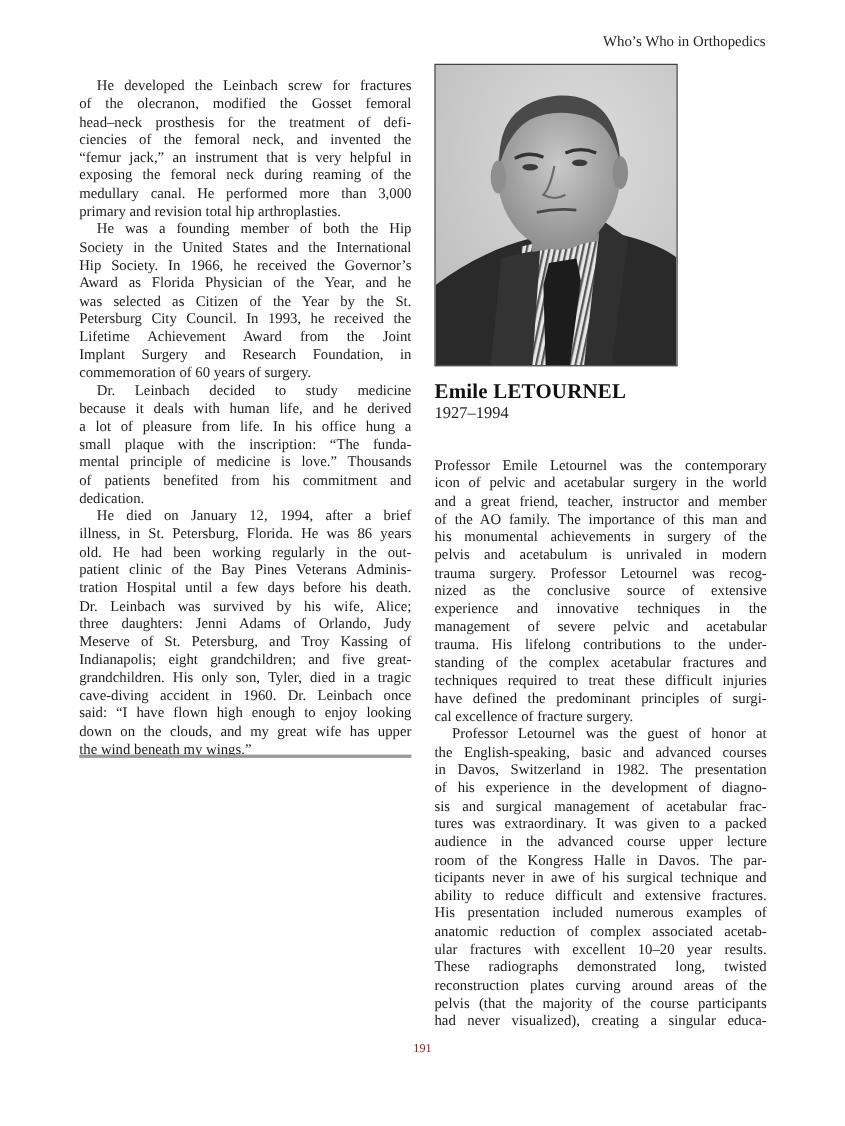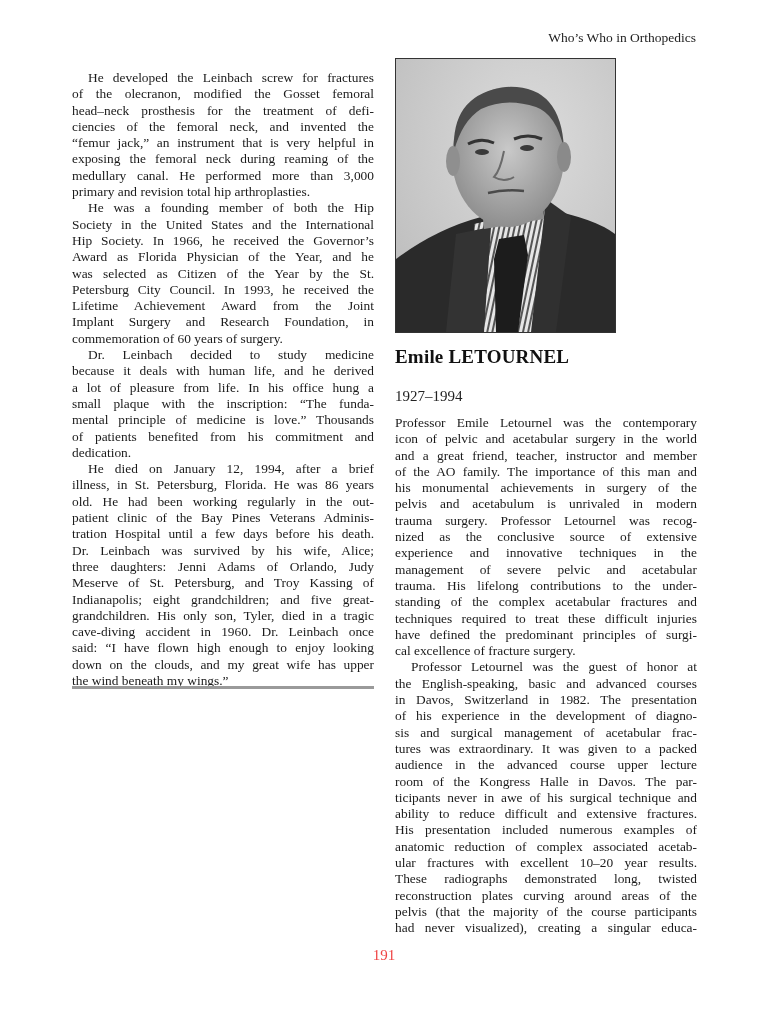--- a/index.html
+++ b/index.html
@@ -10,22 +10,22 @@
   .col-left { left: 72px; top: 70px; width: 302px; }
   .col-right { left: 395px; top: 415px; width: 302px; }
   .line { display: block; white-space: nowrap; text-align: justify; text-align-last: justify; height: 16.3px; }
   .line.last { text-align-last: left; }
   .line.indent { padding-left: 16px; }
   .rule { position: absolute; left: 72px; top: 686px; width: 302px; height: 3px; background: #9a9a9a; }
   .photo { position: absolute; left: 395px; top: 58px; width: 219px; height: 273px;
            border: 1px solid #333; overflow: hidden; background: #cfcfcf; }
   .photo svg { display: block; }
   .name { position: absolute; left: 395px; top: 346px; font-size: 19px; font-weight: bold; color: #111; letter-spacing: 0.2px; }
-  .dates { position: absolute; left: 395px; top: 388px; font-size: 15px; color: #222; }
-  .page-number { position: absolute; left: 0; width: 768px; top: 947px; text-align: center; font-size: 15px; color: #ef4444; }
+  .dates { position: absolute; left: 395px; top: 368px; font-size: 15px; color: #222; }
+  .page-number { position: absolute; left: 0; width: 768px; top: 947px; text-align: center; font-size: 11px; color: #7f1d1d; }
 </style>
 </head>
 <body>
 
 <div class="running-head">Who’s Who in Orthopedics</div>
 
 <div class="col col-left" id="left-col">
     <span class="line indent">He developed the Leinbach screw for fractures</span>
     <span class="line">of the olecranon, modified the Gosset femoral</span>
     <span class="line">head–neck prosthesis for the treatment of defi-</span>

